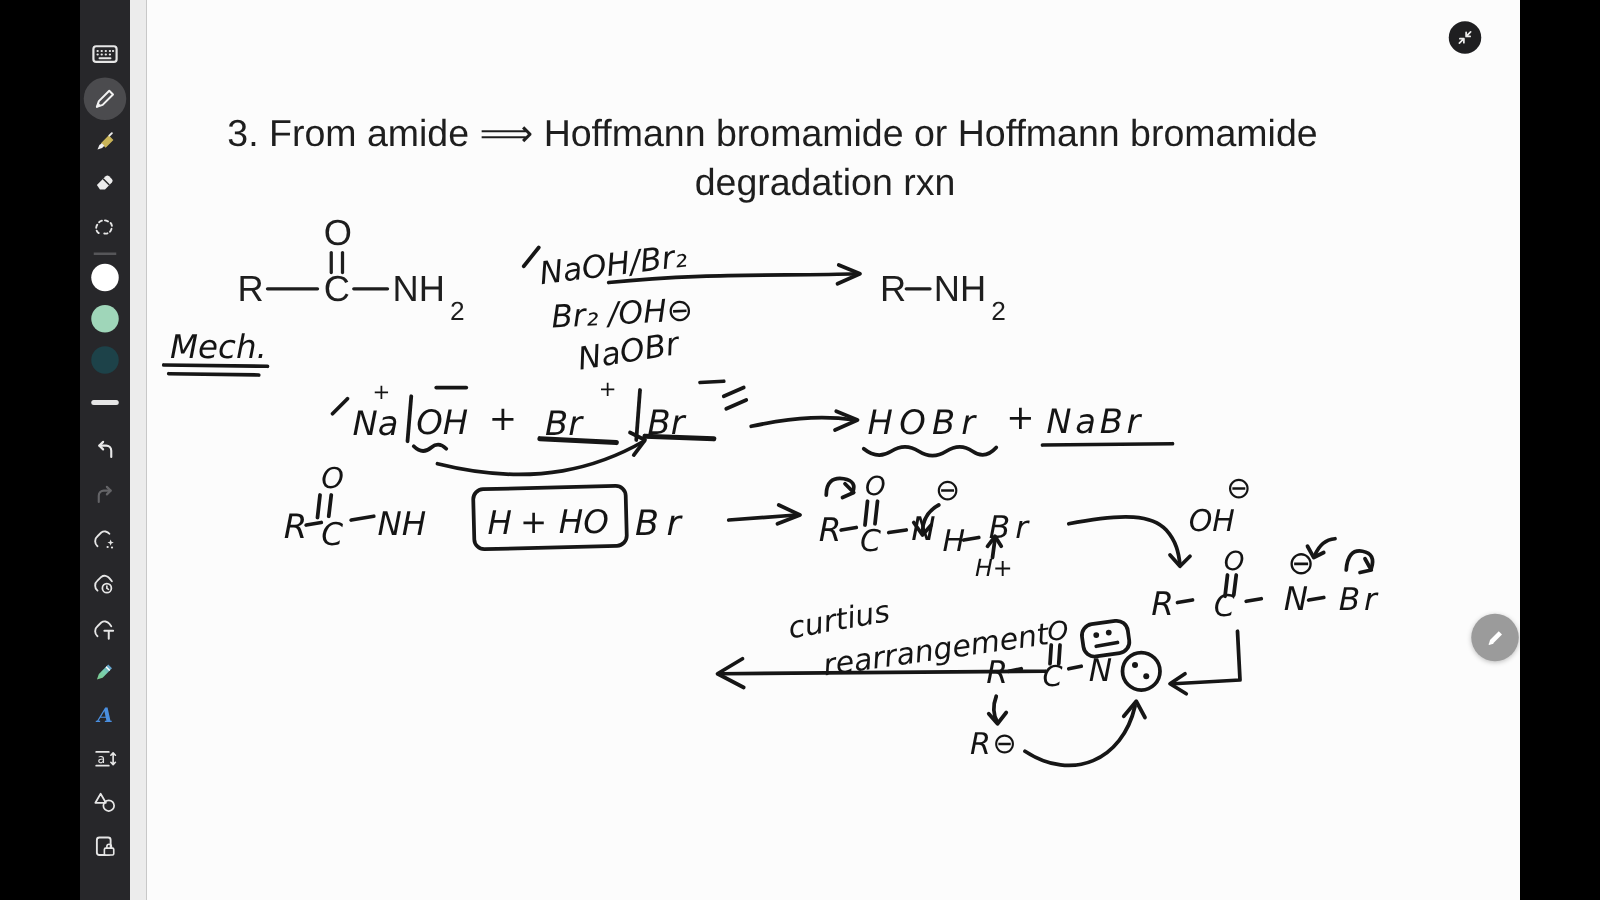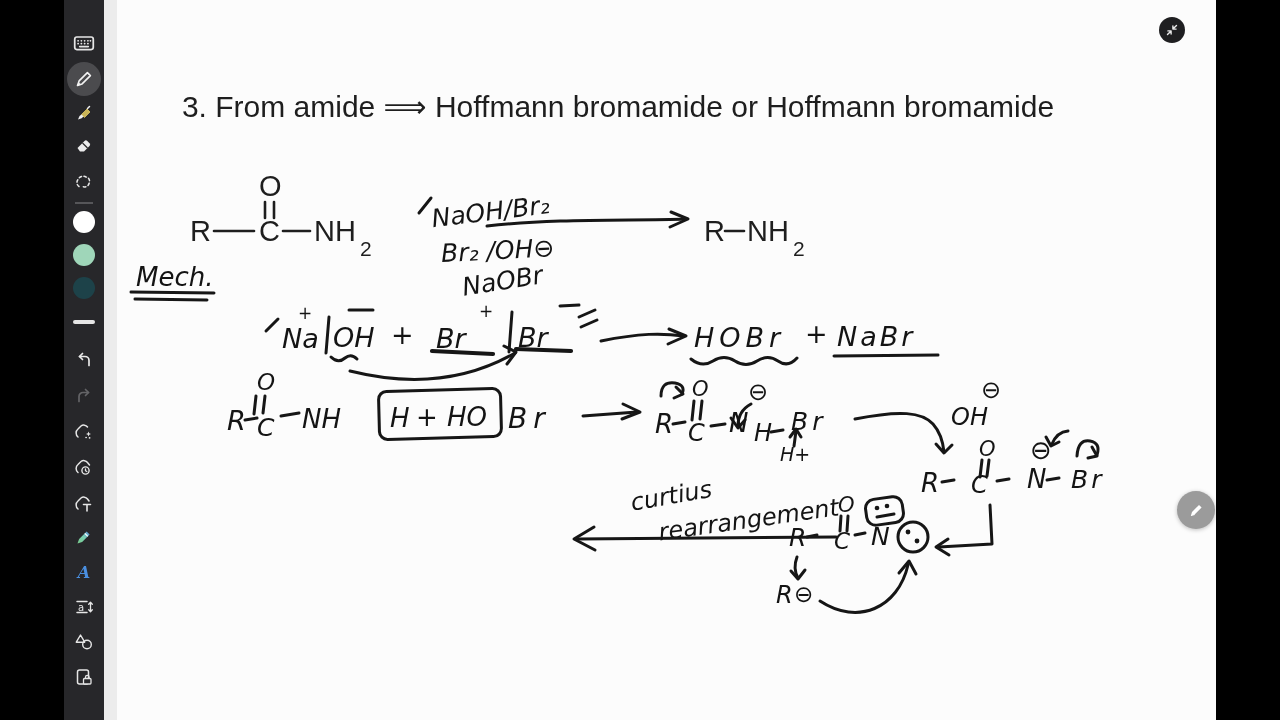--- a/index.html
+++ b/index.html
@@ -36,20 +36,21 @@
 </head>
 <body>
 
 <div class="stage">
   <div class="canvas"></div>
   <div class="gutter"></div>
   <div class="blackL"></div>
   <div class="blackR"></div>
 
   <div class="title" style="left:618px;top:89px;">3. From amide ⟹ Hoffmann bromamide or Hoffmann bromamide</div>
+  <div class="title" style="left:660px;top:130px;">degradation rxn</div>
 
   <svg class="ink-layer" width="1280" height="720" viewBox="0 0 1280 720">
 
     <g>
       <text class="typed-t" x="259" y="196" font-size="29">O</text>
       <path class="typed-p" d="M265,202 L265,218"></path>
       <path class="typed-p" d="M274,202 L274,218"></path>
       <text class="typed-t" x="190" y="241" font-size="29">R</text>
       <path class="typed-p" d="M214,231 L254,231"></path>
       <text class="typed-t" x="259" y="241" font-size="29">C</text>

